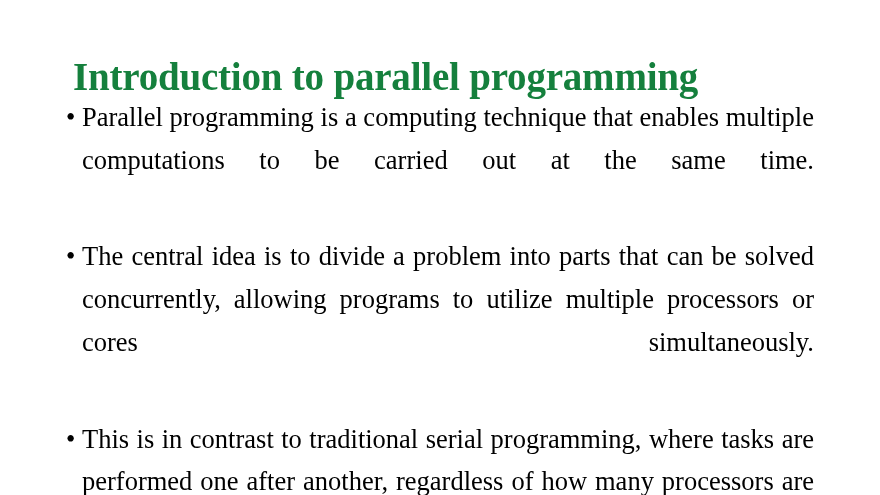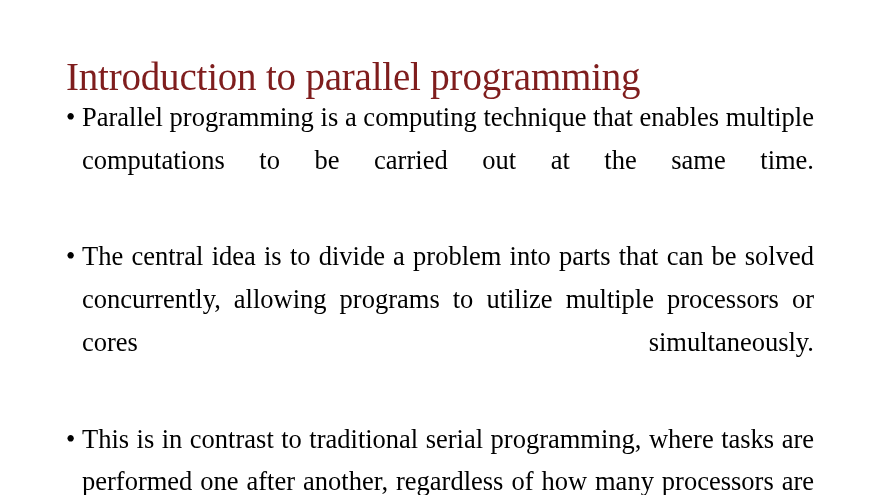--- a/index.html
+++ b/index.html
@@ -15,28 +15,28 @@
     background: #ffffff;
     overflow: hidden;
     font-family: "Liberation Serif", "DejaVu Serif", serif;
     color: #000000;
     -webkit-font-smoothing: antialiased;
   }
 
   
   .slide-title {
     position: absolute;
-    left: 66px;
+    left: 73px;
     top: 27px;
     width: 760px;
     font-size: 39px;
     line-height: 48px;
-    font-weight: normal;
+    font-weight: bold;
     letter-spacing: -0.2px;
-    color: #7f1d1d;
+    color: #15803d;
     white-space: nowrap;
   }
 
   
   .body {
     position: absolute;
     left: 66px;
     top: 96px;
     width: 748px;
   }

